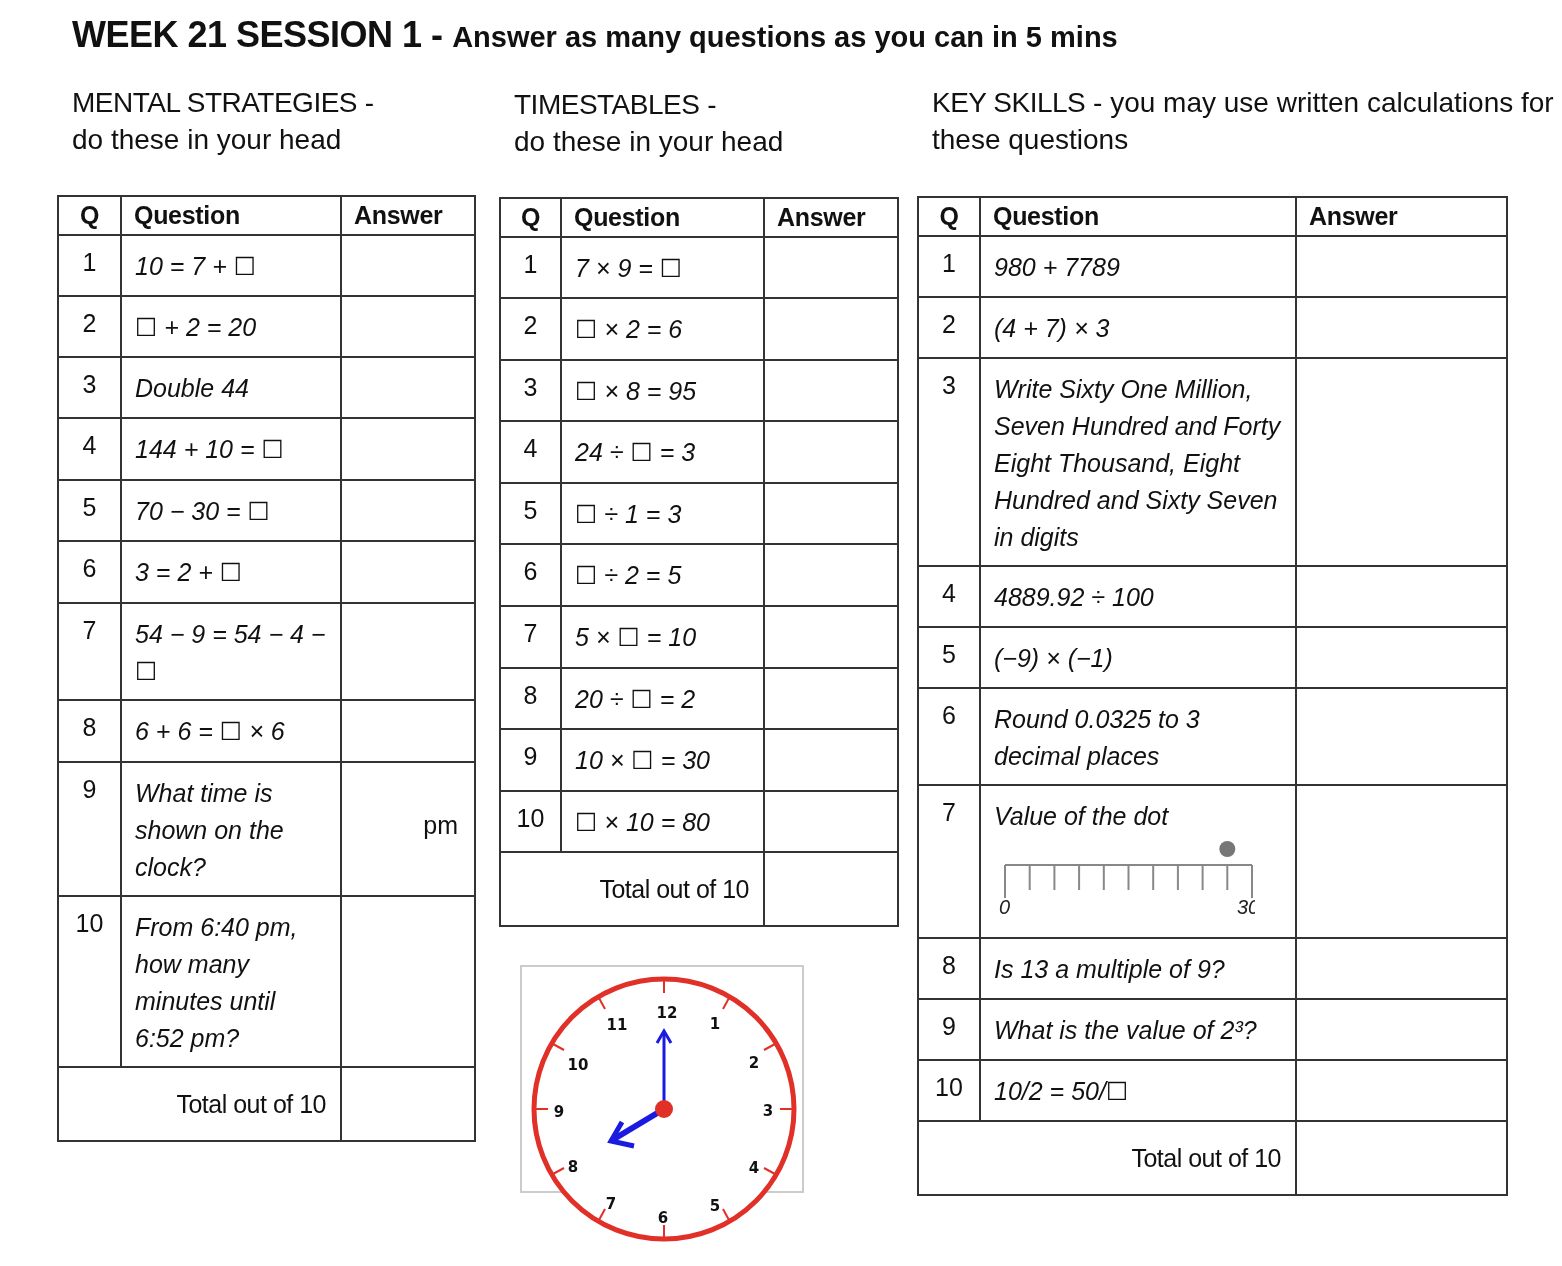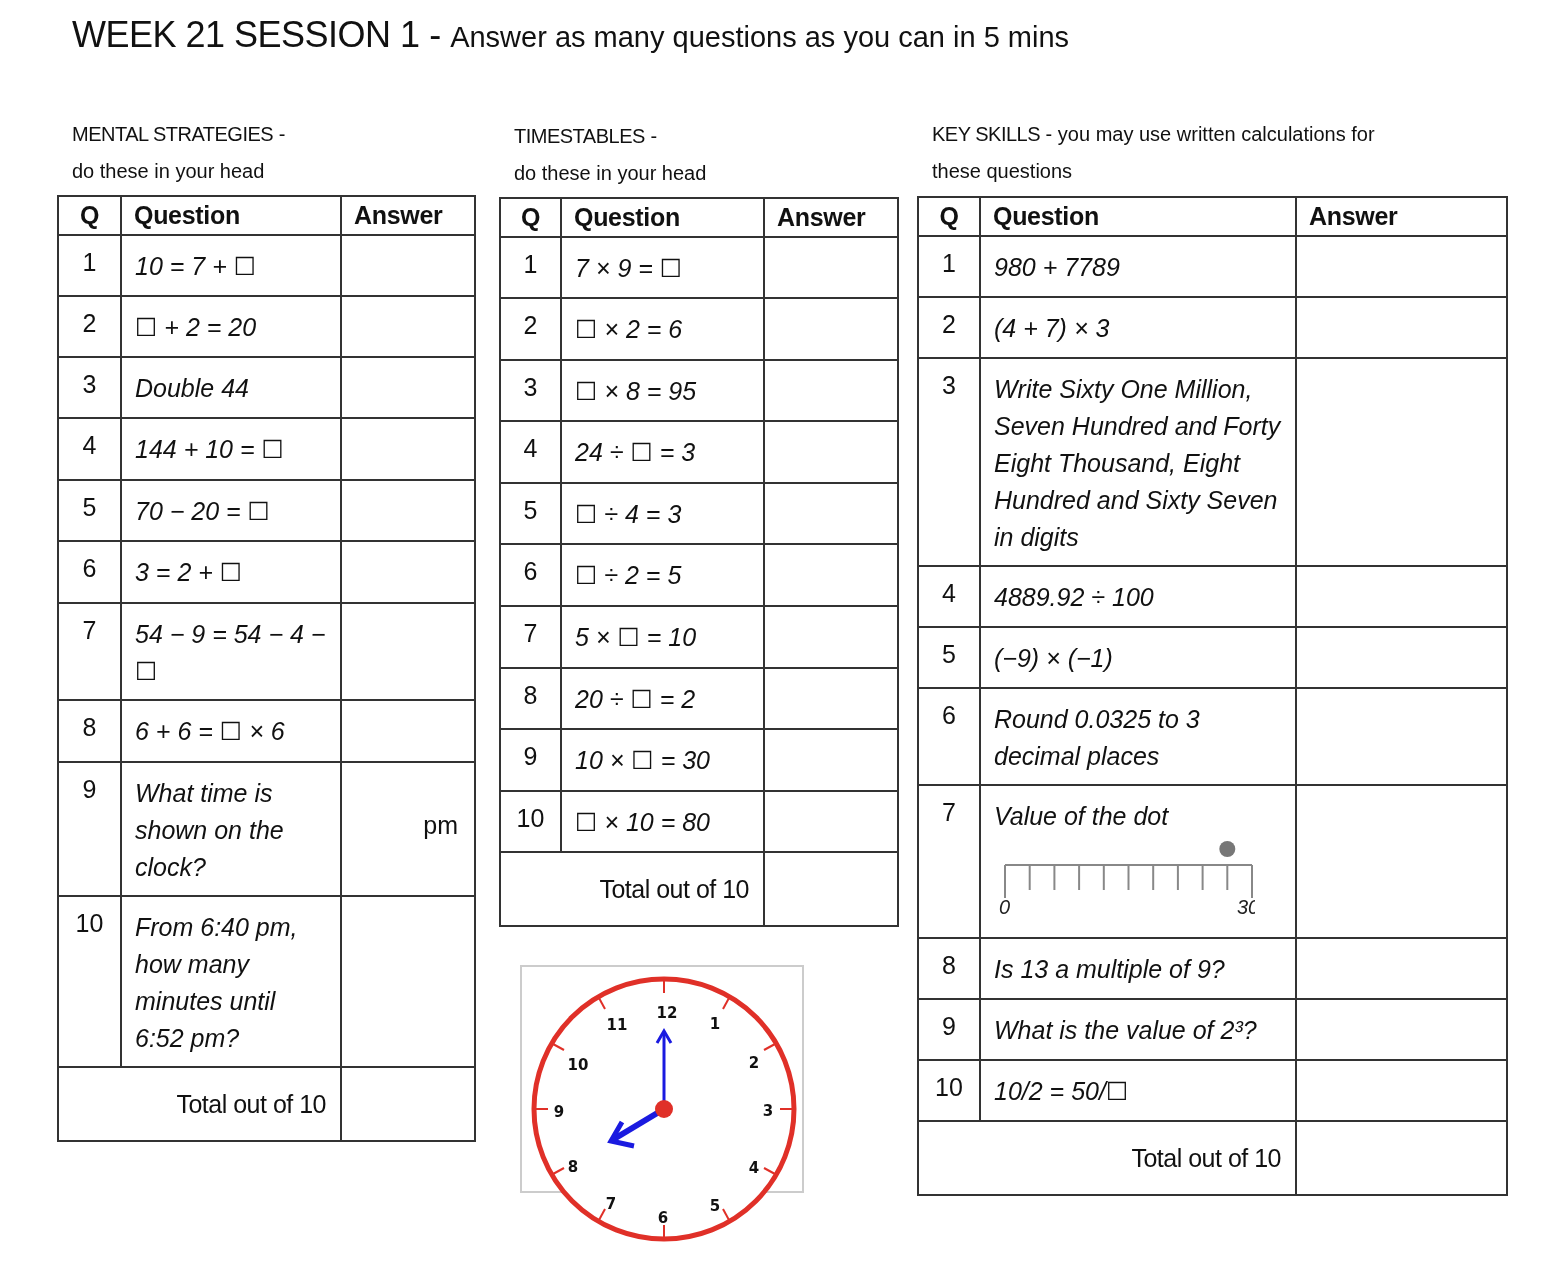--- a/index.html
+++ b/index.html
@@ -1,20 +1,20 @@
 <!DOCTYPE html>
 <html><head>
 <meta charset="utf-8">
 <style>
   html,body{margin:0;padding:0;background:#fff;}
   body{width:1562px;height:1266px;position:relative;overflow:hidden;font-family:"Liberation Sans","DejaVu Sans",sans-serif;color:#111;}
   .abs{position:absolute;}
-  .title{left:72px;top:14px;font-size:36px;white-space:nowrap;letter-spacing:-0.5px;}
+  .title{left:72px;top:14px;font-size:36px;white-space:nowrap;letter-spacing:-0.5px;font-weight:bold;}
   .title .sub{font-size:29px;letter-spacing:0;}
-  .sec-head{font-size:20px;line-height:37px;white-space:nowrap;margin-top:32px;}
+  .sec-head{font-size:28px;line-height:37px;white-space:nowrap;}
   .sec-head .bold{letter-spacing:-0.5px;}
   table.ws{position:absolute;border-collapse:collapse;table-layout:fixed;}
   table.ws td, table.ws th{border:2px solid #333;font-size:25px;font-weight:normal;vertical-align:top;padding:0;}
   table.ws th{font-weight:bold;text-align:left;padding-left:12px;vertical-align:middle;letter-spacing:-0.3px;}
   table.ws th.qh{text-align:center;padding-left:0;}
   td.qn{text-align:center;padding-top:12px !important;}
   td.qt{padding:12px 12px 0 13px !important;line-height:37px;font-style:italic;}
   td.ans{position:relative;}
   td.tot{text-align:right;padding-right:14px !important;vertical-align:middle !important;font-weight:bold;letter-spacing:-0.5px;}
   .pm{position:absolute;right:16px;top:48px;}
@@ -67,21 +67,21 @@
         <td class="qt">Double 44</td>
         <td class="ans"></td>
       </tr>
   <tr style="height:62px">
         <td class="qn">4</td>
         <td class="qt">144 + 10 = ☐</td>
         <td class="ans"></td>
       </tr>
   <tr style="height:61px">
         <td class="qn">5</td>
-        <td class="qt">70 − 20 = ☐</td>
+        <td class="qt">70 − 30 = ☐</td>
         <td class="ans"></td>
       </tr>
   <tr style="height:62px">
         <td class="qn">6</td>
         <td class="qt">3 = 2 + ☐</td>
         <td class="ans"></td>
       </tr>
   <tr style="height:97px">
         <td class="qn">7</td>
         <td class="qt">54 − 9 = 54 − 4 − ☐</td>
@@ -138,21 +138,21 @@
         <td class="qt">☐ × 8 = 95</td>
         <td class="ans"></td>
       </tr>
   <tr style="height:62px">
         <td class="qn">4</td>
         <td class="qt">24 ÷ ☐ = 3</td>
         <td class="ans"></td>
       </tr>
   <tr style="height:61px">
         <td class="qn">5</td>
-        <td class="qt">☐ ÷ 4 = 3</td>
+        <td class="qt">☐ ÷ 1 = 3</td>
         <td class="ans"></td>
       </tr>
   <tr style="height:62px">
         <td class="qn">6</td>
         <td class="qt">☐ ÷ 2 = 5</td>
         <td class="ans"></td>
       </tr>
   <tr style="height:62px">
         <td class="qn">7</td>
         <td class="qt">5 × ☐ = 10</td>

